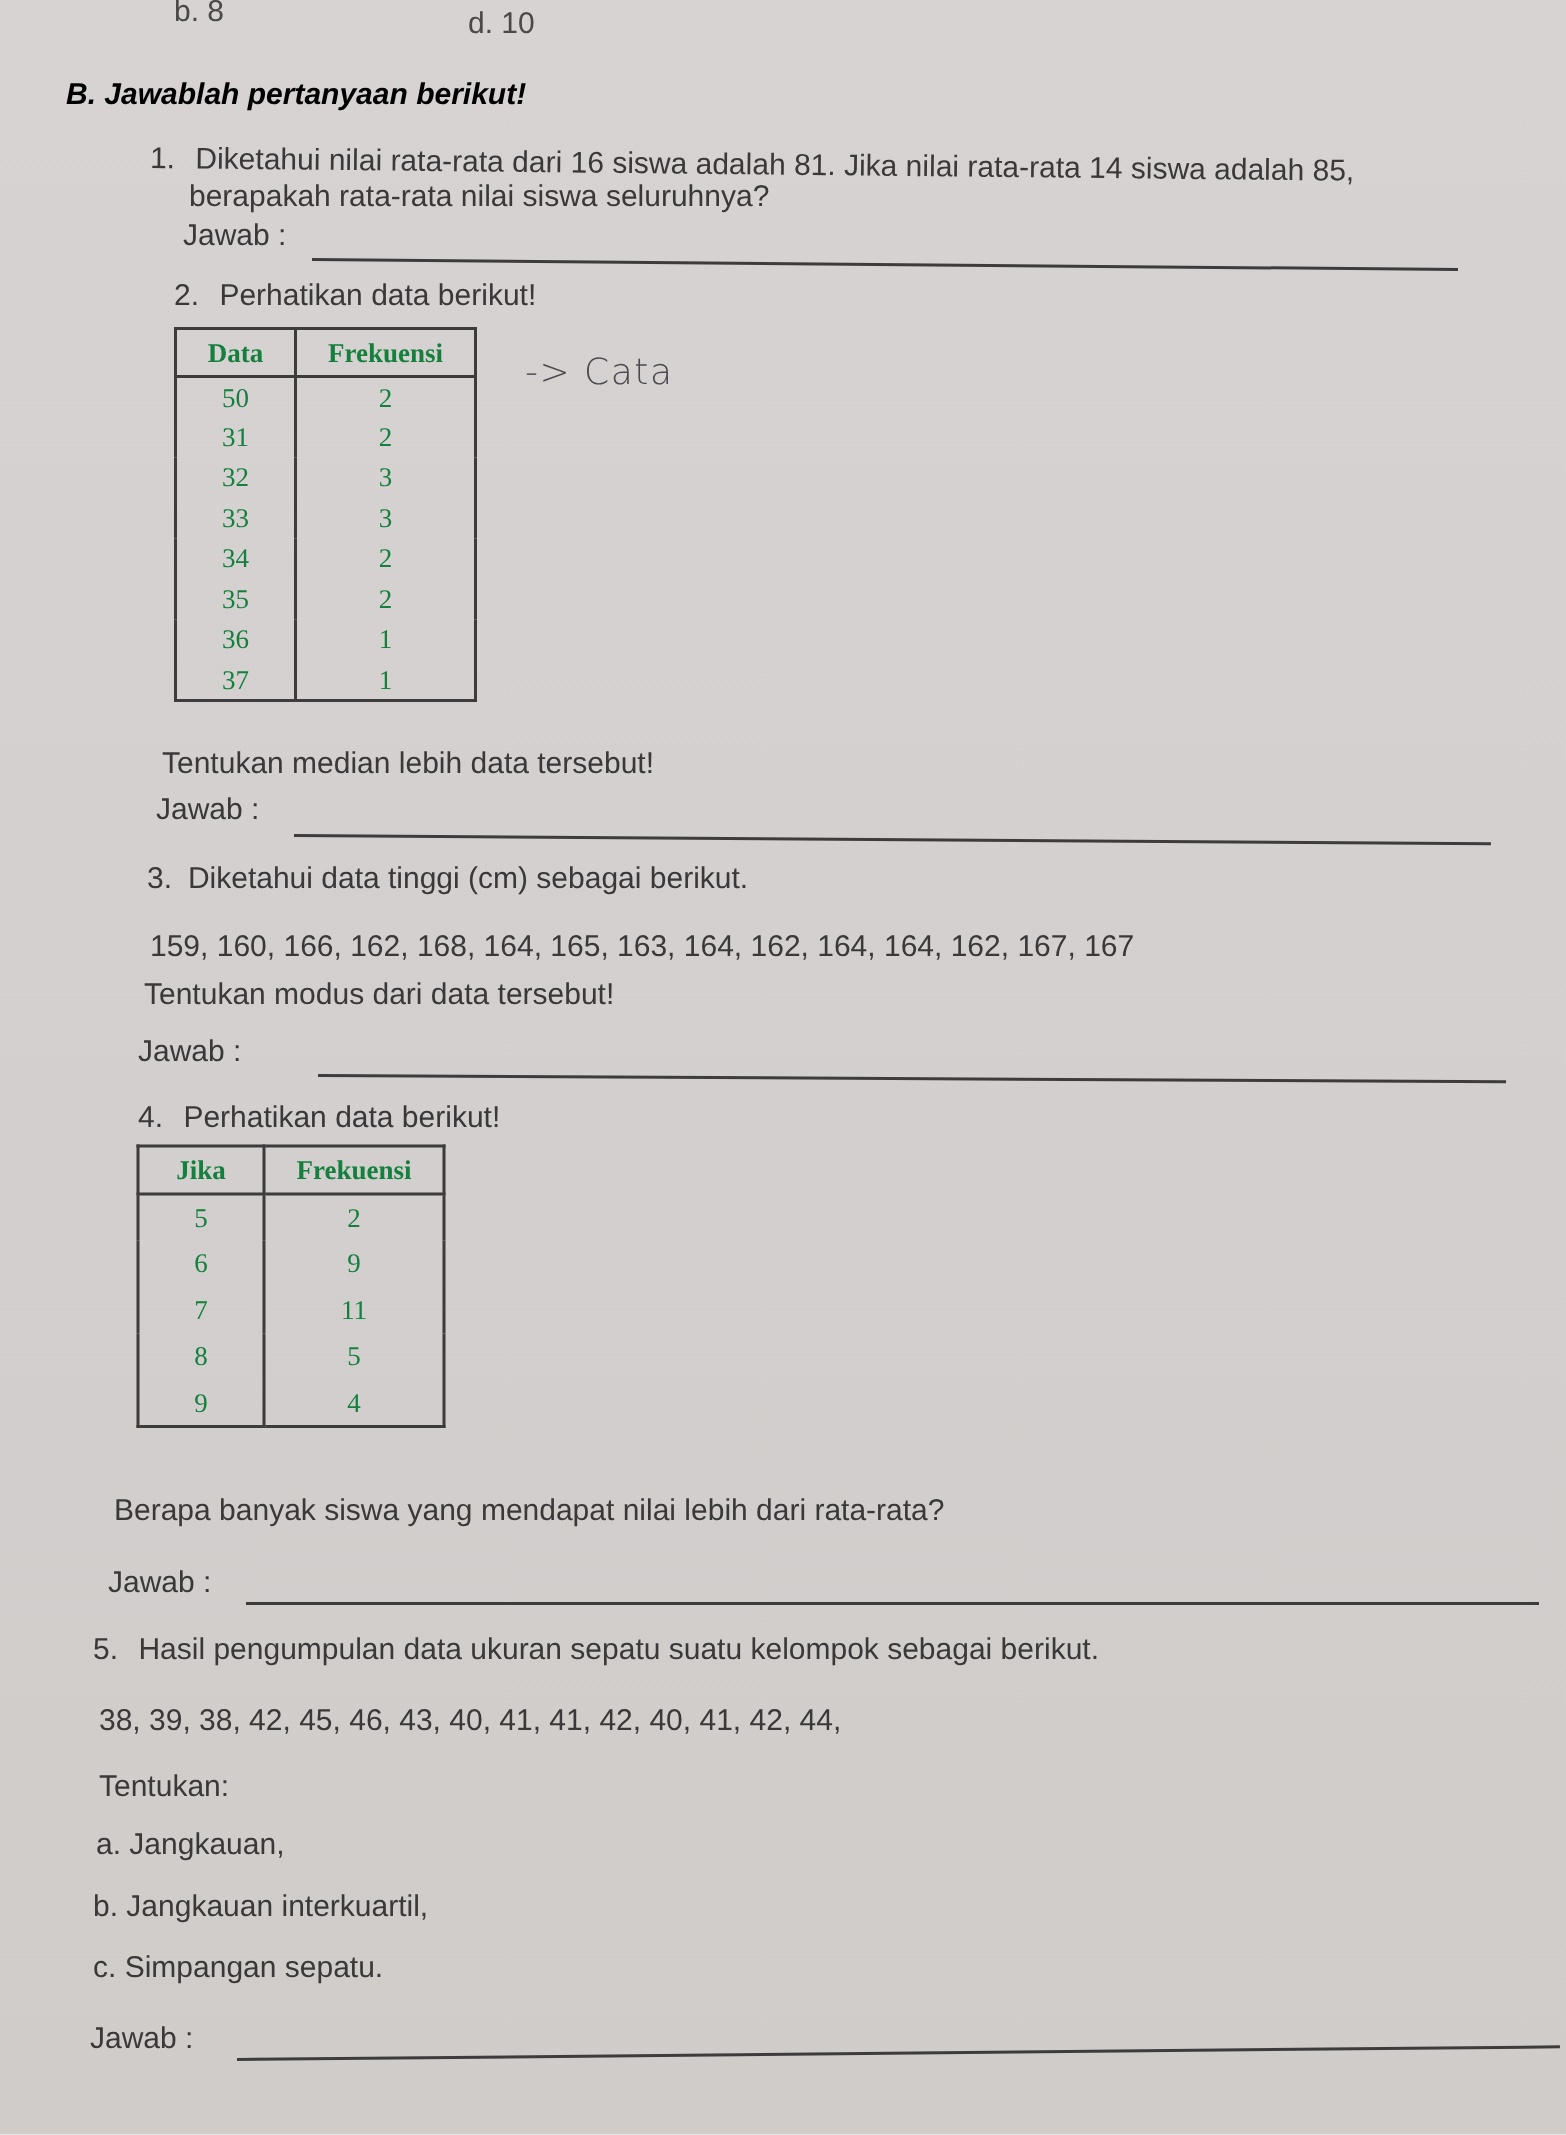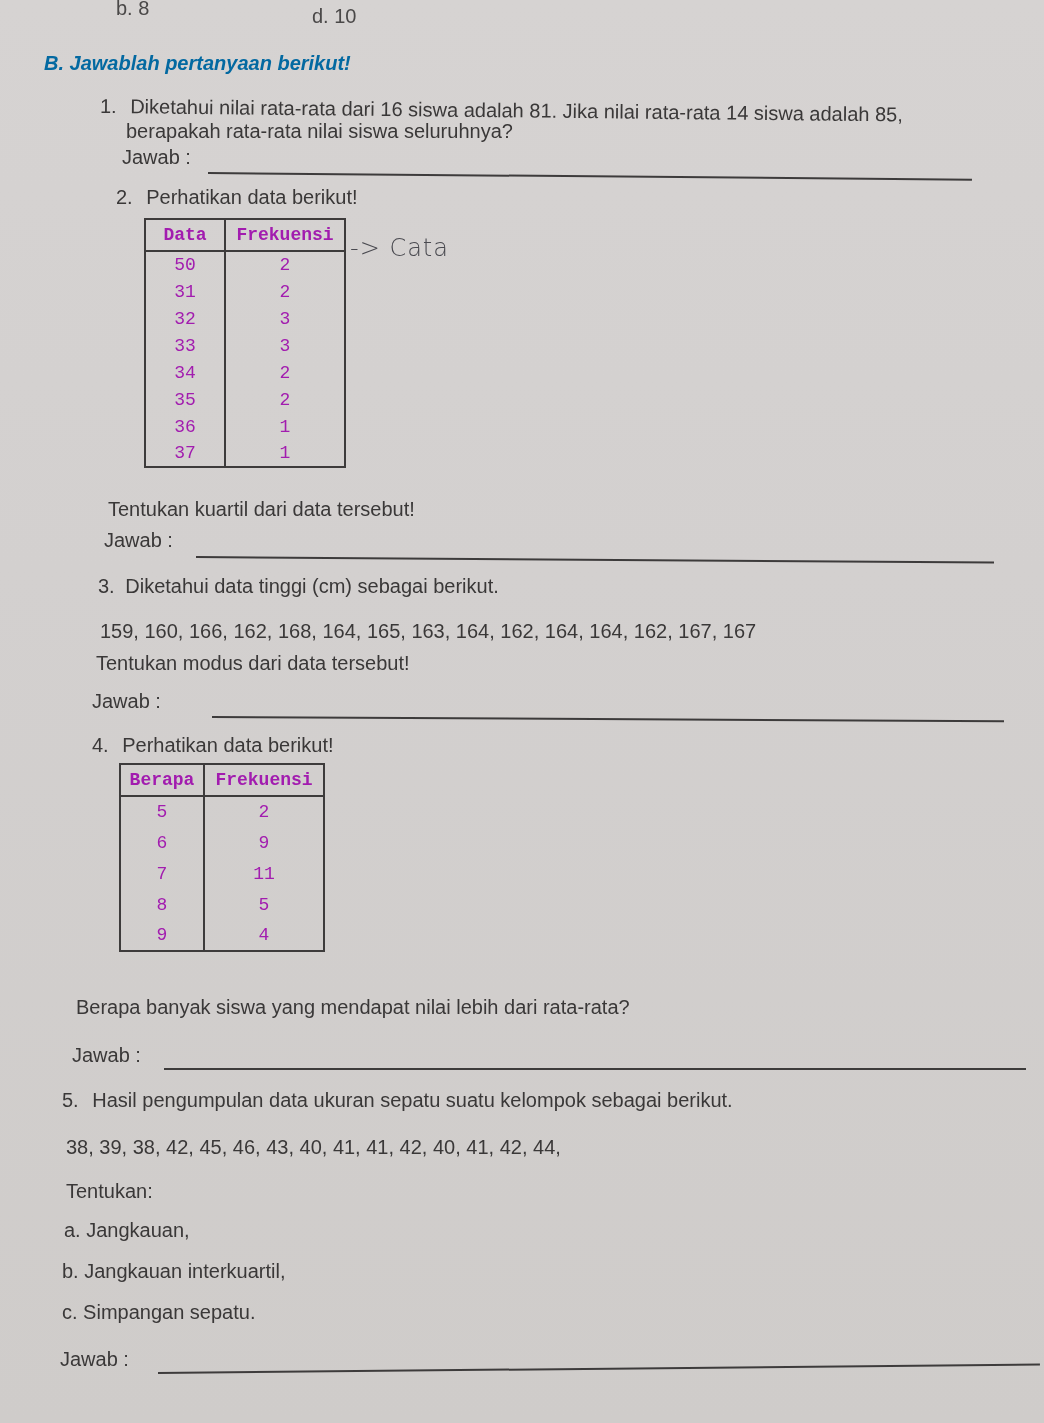--- a/index.html
+++ b/index.html
@@ -5,27 +5,27 @@
   html, body { margin: 0; padding: 0; }
   body {
     width: 1044px; height: 1423px; overflow: hidden;
     background: linear-gradient(180deg, #d6d3d2 0%, #d3d0cf 40%, #cfccca 100%);
     font-family: "Liberation Sans", sans-serif;
     color: #3a3838;
     position: relative;
   }
   .abs { position: absolute; white-space: nowrap; }
   .opt { font-size: 20px; color: #4a4848; }
-  .heading { font-size: 20px; font-weight: bold; font-style: italic; color: #0369a1; }
+  .heading { font-size: 20px; font-weight: bold; font-style: italic; color: #000000; }
   .q { font-size: 20px; color: #3a3838; }
   .num { display: inline-block; }
   .line { position: absolute; height: 0; border-top: 2px solid #3d3b3b; }
   table.freq {
     position: absolute; border-collapse: collapse;
-    font-family: Liberation Mono, monospace; color: #a21caf; margin-left: 28px;
+    font-family: Liberation Serif, serif; color: #15803d;
   }
   table.freq th, table.freq td {
     border-left: 2px solid #3d3b3b; border-right: 2px solid #3d3b3b;
     text-align: center; padding: 0;
   }
   table.freq th {
     border-top: 2px solid #3d3b3b; border-bottom: 2px solid #3d3b3b;
     font-weight: bold; font-size: 18px;
   }
   table.freq tr:last-child td { border-bottom: 2px solid #3d3b3b; }
@@ -94,21 +94,21 @@
           <td>36</td>
           <td>1</td>
         </tr>
       <tr style="height:27px;">
           <td>37</td>
           <td>1</td>
         </tr>
     </tbody>
   </table>
   <div class="abs hand" style="left:350px;top:234px;">-&gt; Cata</div>
-  <div class="abs q" style="left:108px;top:498px;">Tentukan kuartil dari data tersebut!</div>
+  <div class="abs q" style="left:108px;top:498px;">Tentukan median lebih data tersebut!</div>
   <div class="abs q" style="left:104px;top:529px;">Jawab :</div>
   <div class="line" style="left:196px;top:556px;width:798px;transform:rotate(0.4deg);transform-origin:left;"></div>
 </div>
 
 <div>
   <div class="abs q" style="left:98px;top:575px;">
     <span class="num">3.</span>
     <span style="margin-left:5px;">Diketahui data tinggi (cm) sebagai berikut.</span>
   </div>
   <div class="abs q" style="left:100px;top:620px;">159, 160, 166, 162, 168, 164, 165, 163, 164, 162, 164, 164, 162, 167, 167</div>
@@ -118,21 +118,21 @@
 </div>
 
 <div>
   <div class="abs q" style="left:92px;top:734px;">
     <span class="num">4.</span>
     <span style="margin-left:8px;">Perhatikan data berikut!</span>
   </div>
   <table class="freq" style="left:91px;top:763px;width:206px;">
     <thead>
       <tr style="height:32px;">
-        <th style="width:82px;">Berapa</th>
+        <th style="width:82px;">Jika</th>
         <th>Frekuensi</th>
       </tr>
     </thead>
     <tbody>
       <tr style="height:31px;">
           <td>5</td>
           <td>2</td>
         </tr>
       <tr style="height:31px;">
           <td>6</td>

